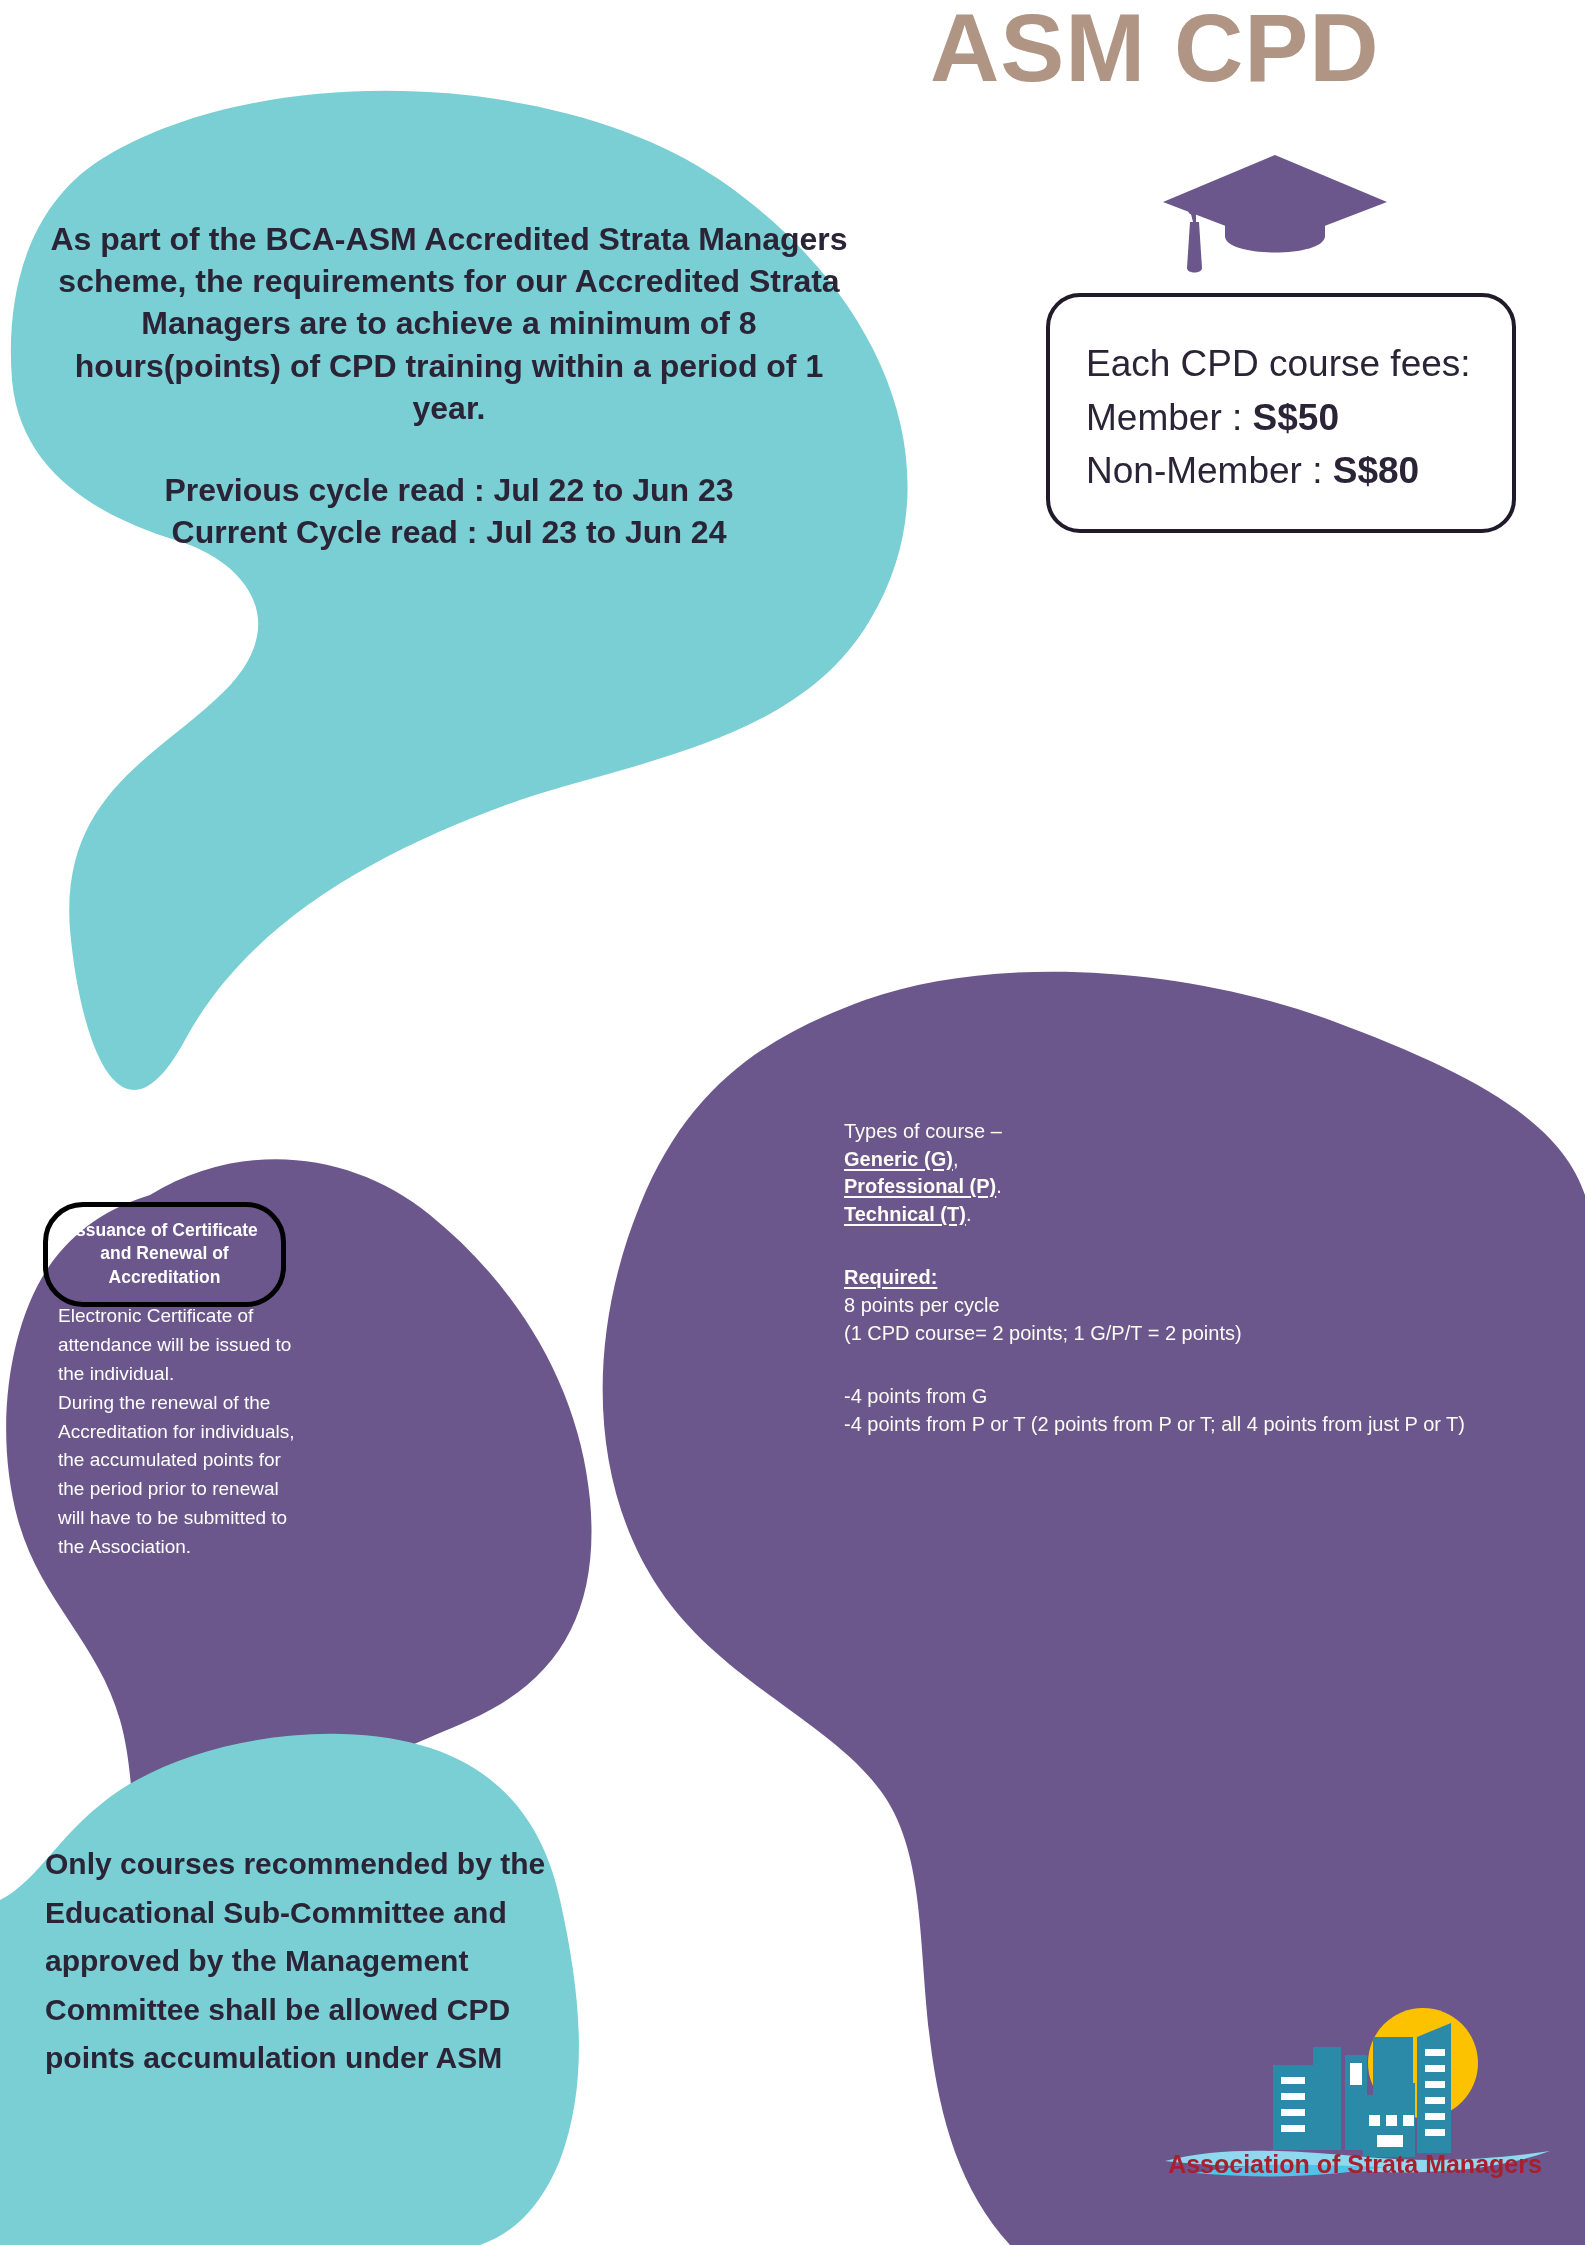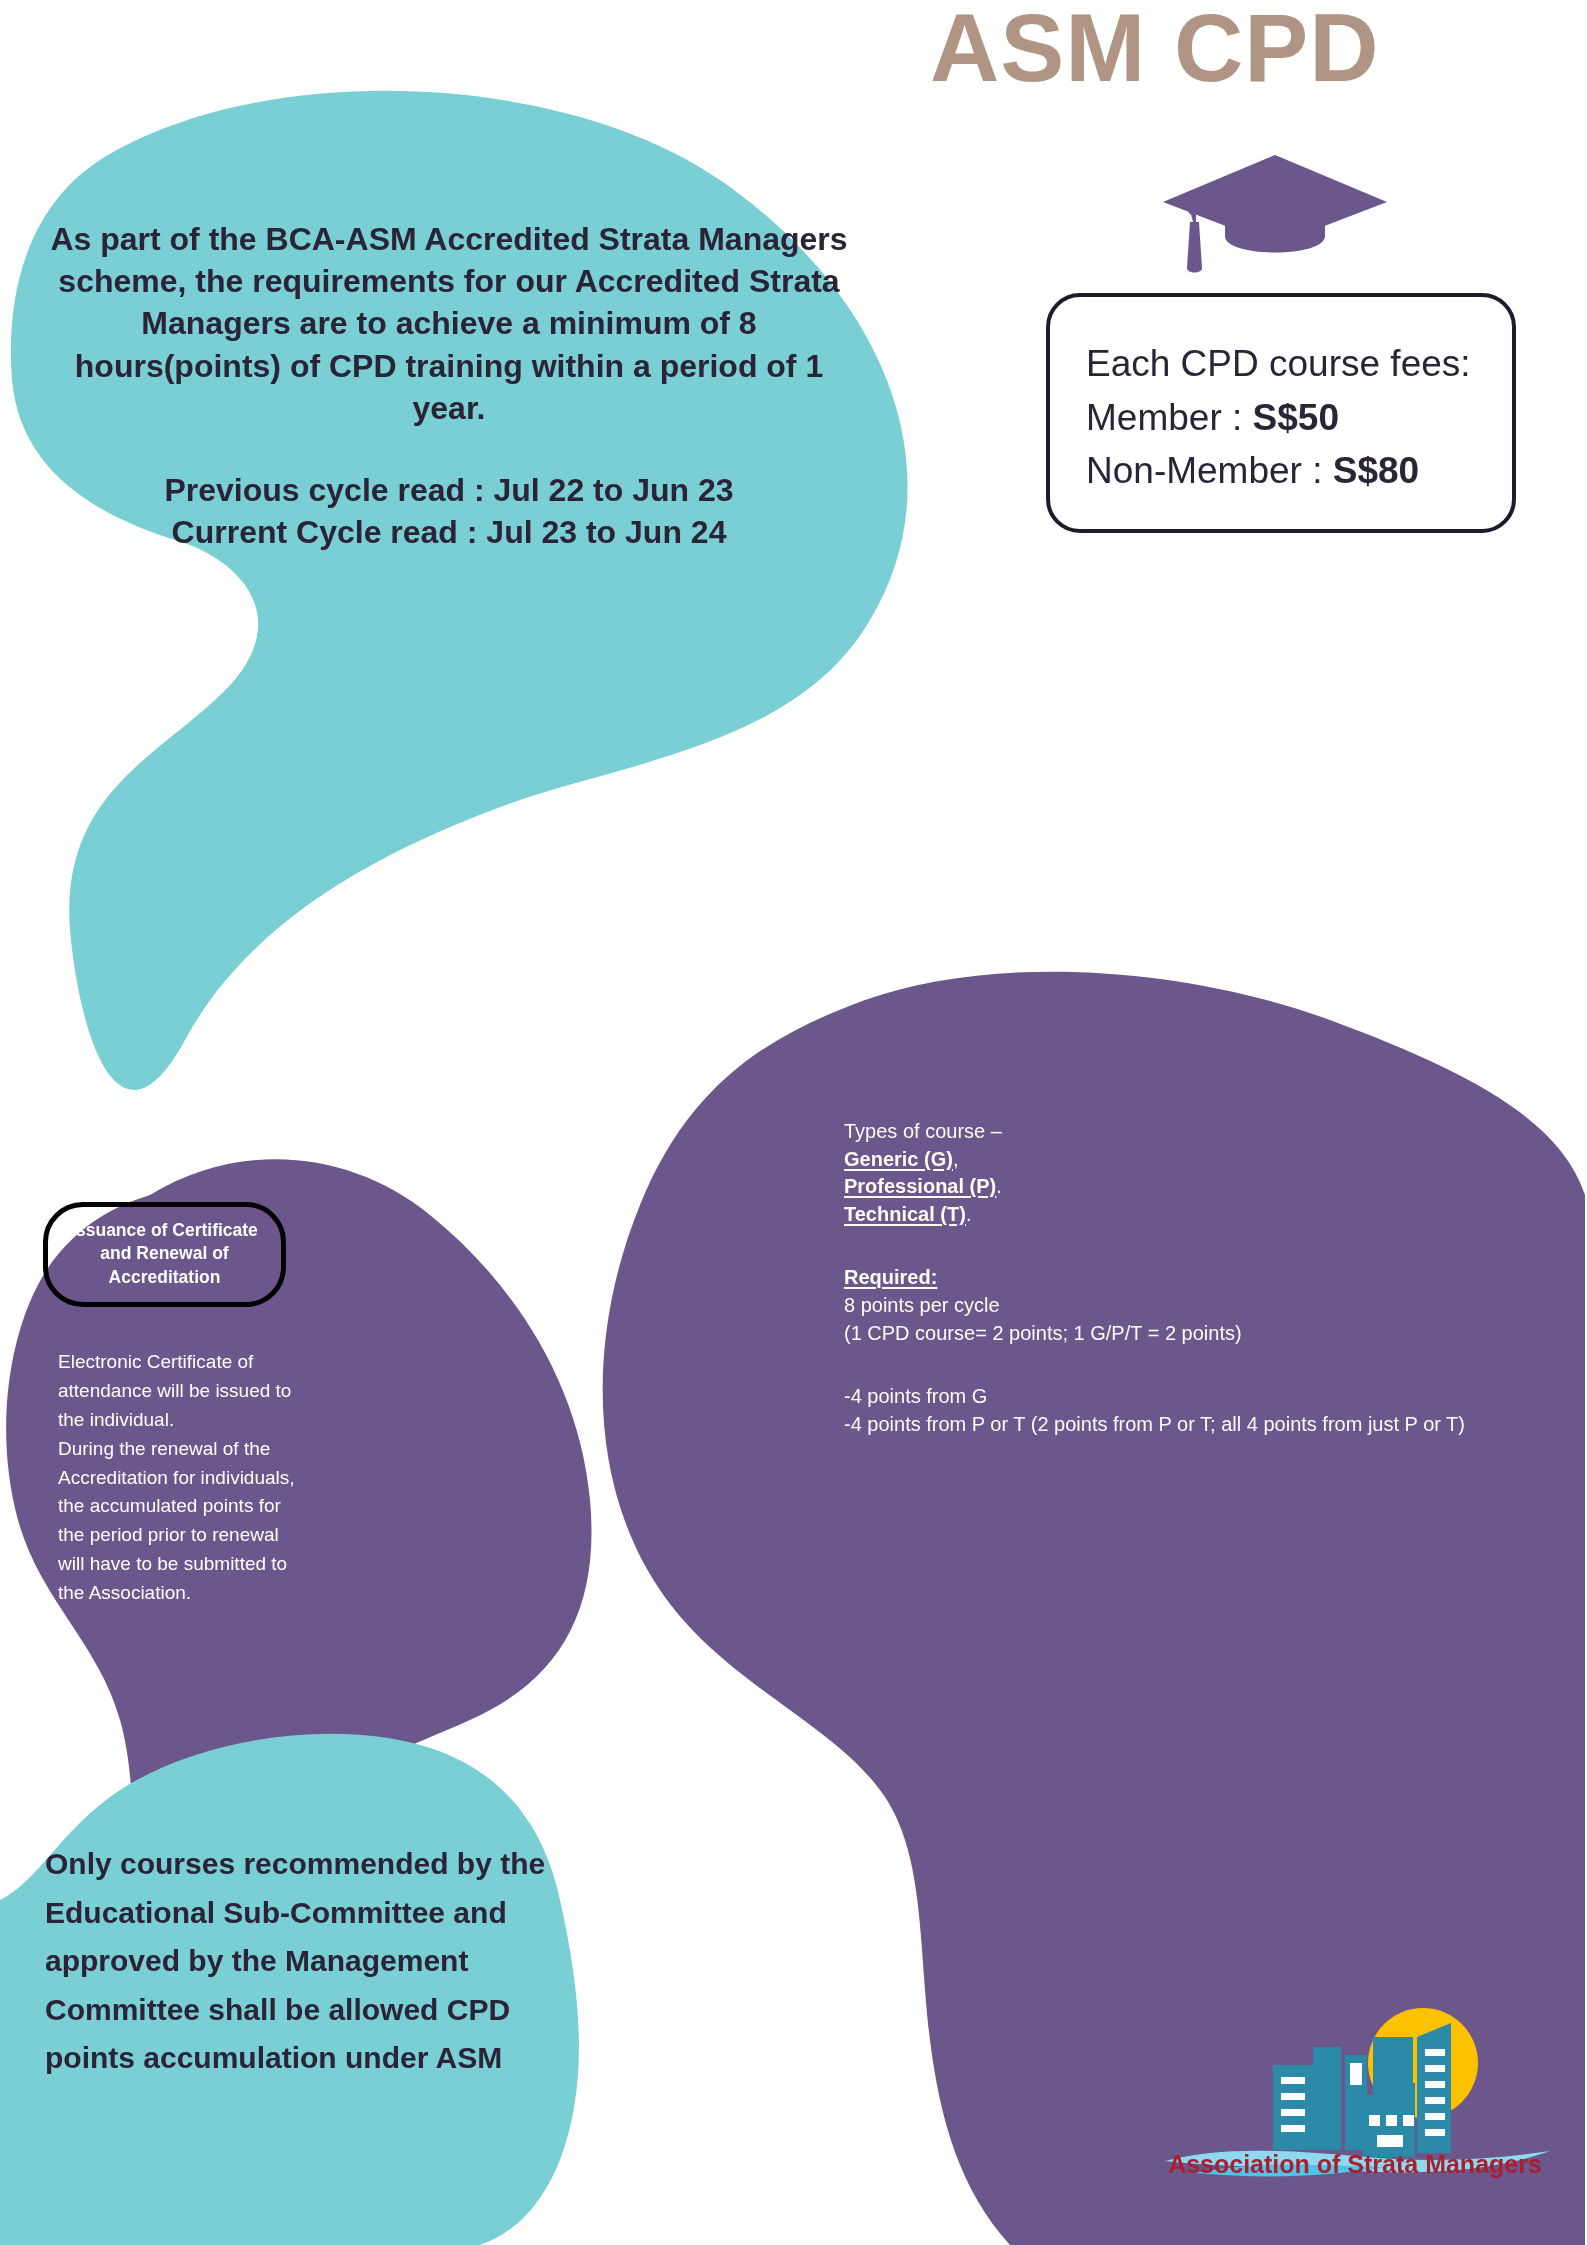--- a/index.html
+++ b/index.html
@@ -235,21 +235,21 @@
   </div>
 
   <div class="teal-top-text">
     <div>As part of the BCA-ASM Accredited Strata Managers scheme, the requirements for our Accredited Strata Managers are to achieve a minimum of 8 hours(points) of CPD training within a period of 1 year.</div>
     <span class="para-gap"></span>
     <div>Previous cycle read : Jul 22 to Jun 23</div>
     <div>Current Cycle read : Jul 23 to Jun 24</div>
   </div>
 
   <div class="cert-badge">Issuance of Certificate and Renewal of Accreditation</div>
-  <div class="cert-body" style="white-space:pre-line;margin-top:46px;">Electronic Certificate of attendance will be issued to the individual.
+  <div class="cert-body" style="white-space:pre-line;">Electronic Certificate of attendance will be issued to the individual.
 During the renewal of the Accreditation for individuals, the accumulated points for the period prior to renewal will have to be submitted to the Association.</div>
 
   <div class="course-text">
     <div>Types of course –</div>
     <div><span class="u">Generic (G)</span><span>,</span></div>
     <div><span class="u">Professional (P)</span><span>.</span></div>
     <div><span class="u">Technical (T)</span><span>.</span></div>
     <span class="gap"></span>
     <div class="u">Required:</div>
     <div>8 points per cycle</div>

